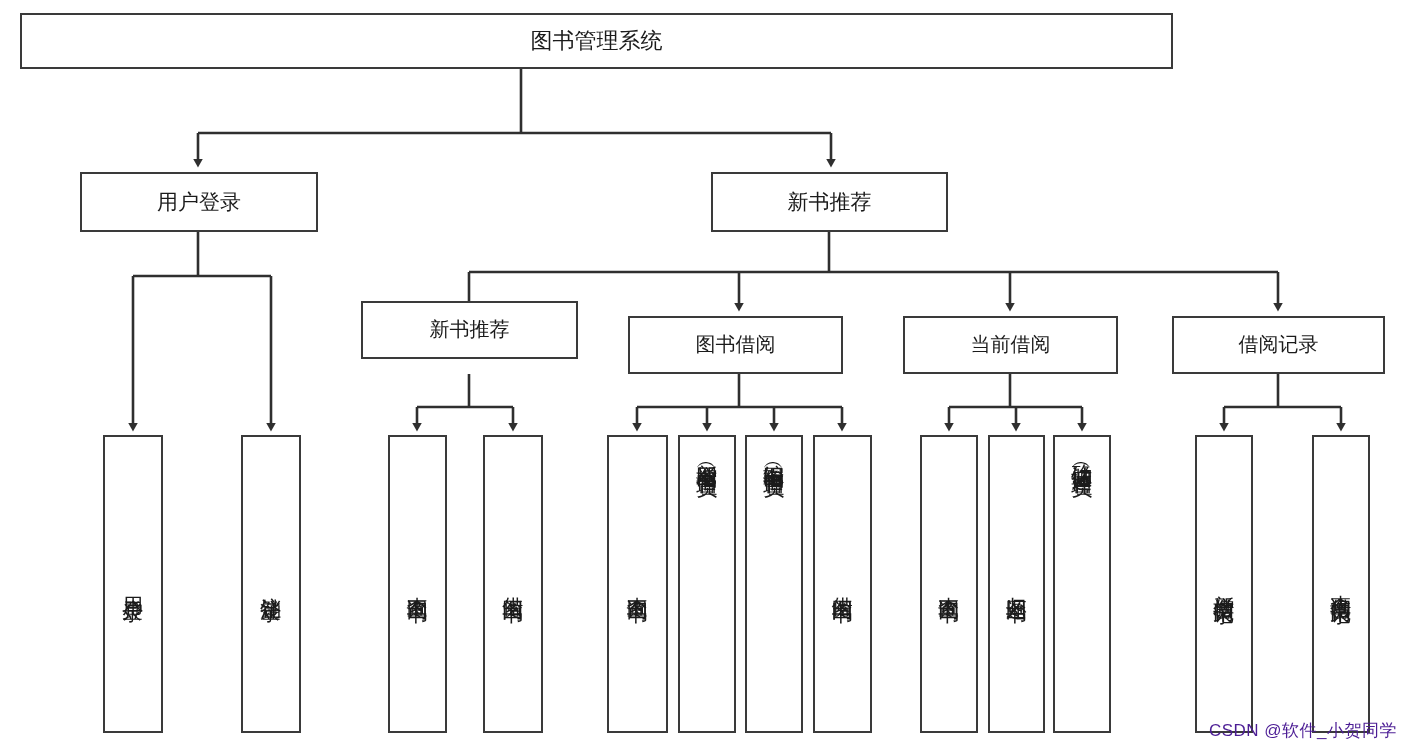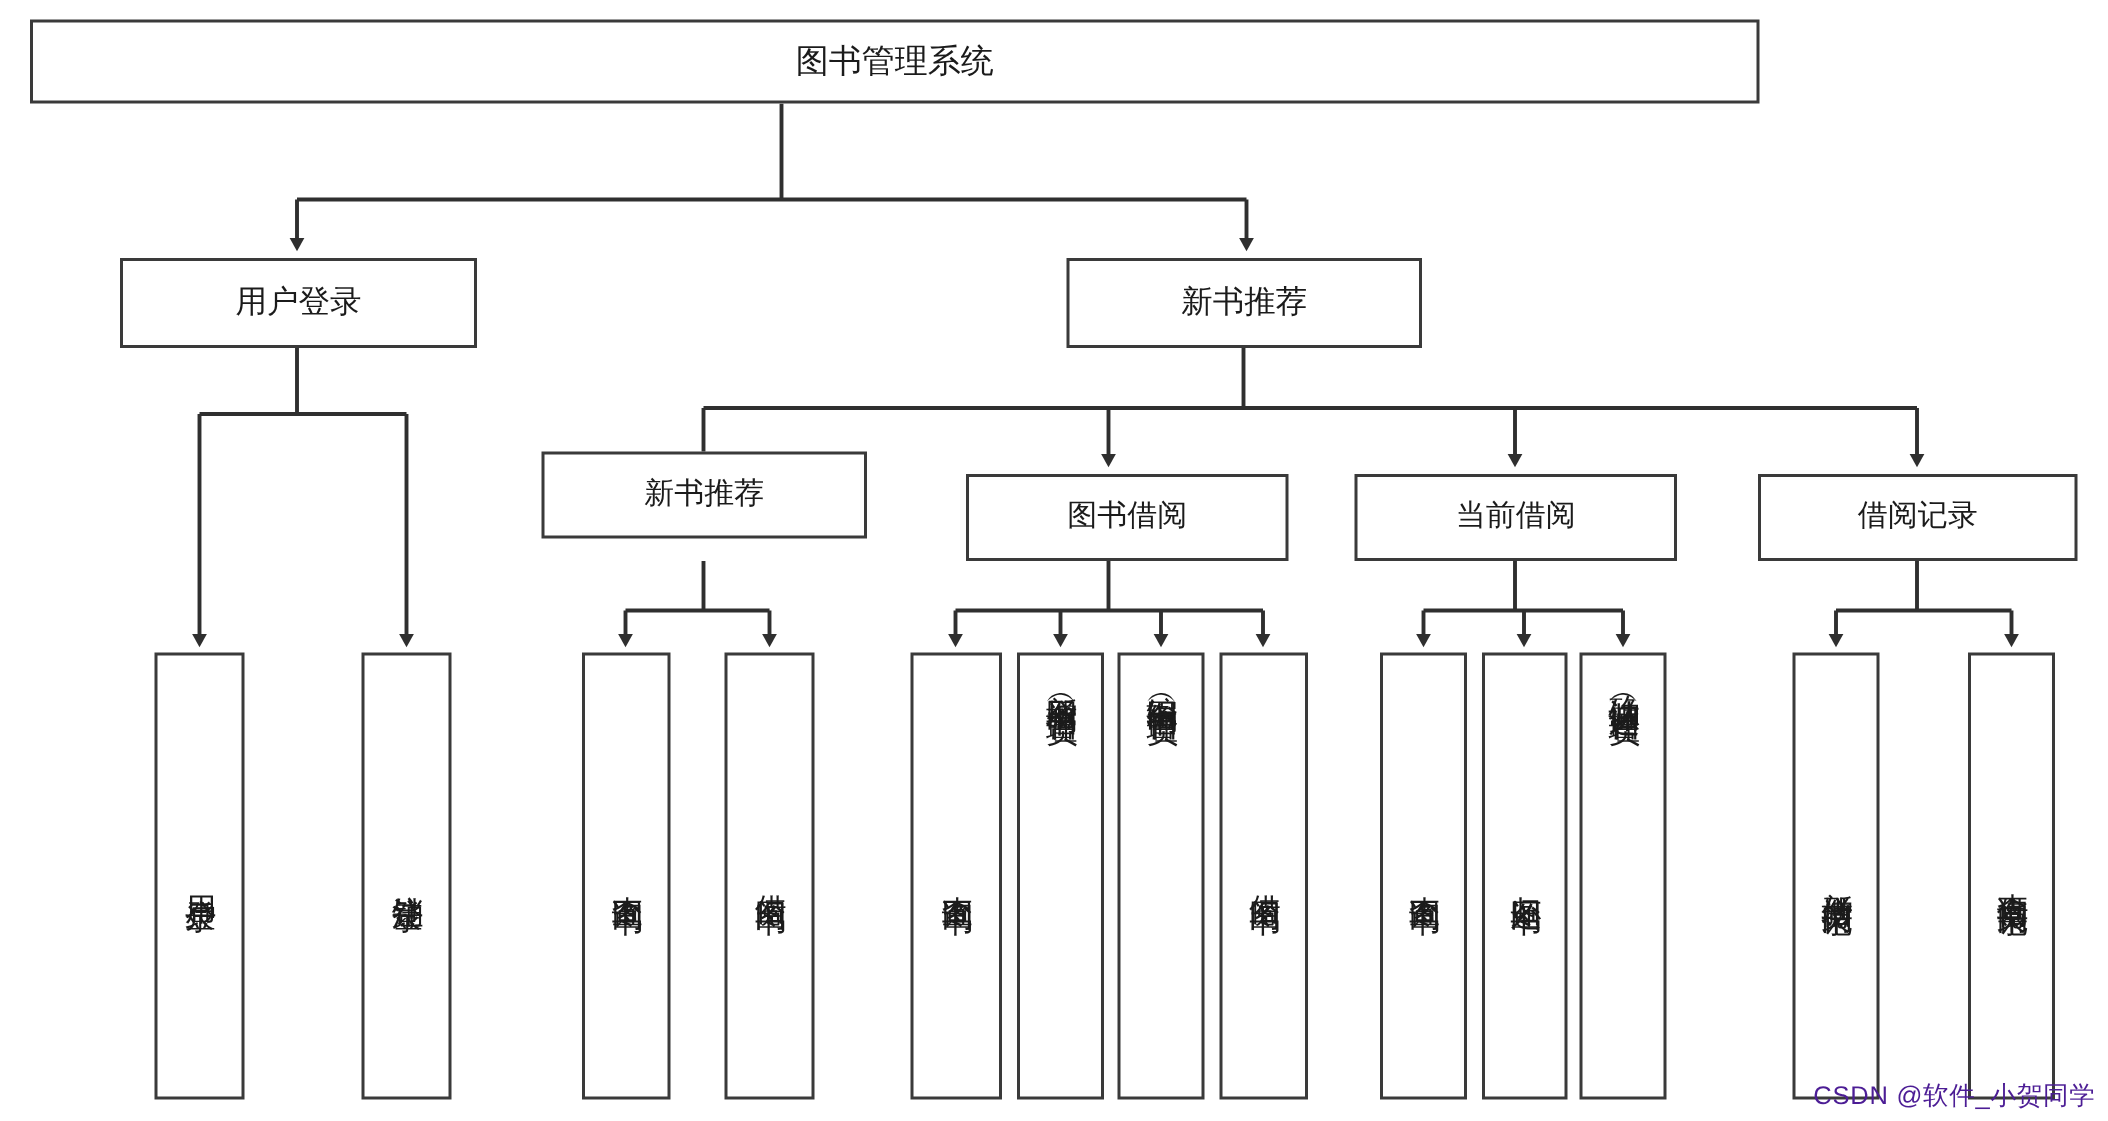--- a/index.html
+++ b/index.html
@@ -87,21 +87,21 @@
   <div class="node lvl1" style="left:80px;top:172px;width:238px;height:60px;">
     <span class="lbl">用户登录</span>
   </div>
   <div class="node lvl1" style="left:711px;top:172px;width:237px;height:60px;">
     <span class="lbl">新书推荐</span>
   </div>
 
   <div class="node lvl2" style="left:361px;top:301px;width:217px;height:58px;">
     <span class="lbl">新书推荐</span>
   </div>
-  <div class="node lvl2" style="left:644px;top:316px;width:215px;height:58px;">
+  <div class="node lvl2" style="left:628px;top:316px;width:215px;height:58px;">
     <span class="lbl">图书借阅</span>
   </div>
   <div class="node lvl2" style="left:903px;top:316px;width:215px;height:58px;">
     <span class="lbl">当前借阅</span>
   </div>
   <div class="node lvl2" style="left:1172px;top:316px;width:213px;height:58px;">
     <span class="lbl">借阅记录</span>
   </div>
 
   <div class="node leaf mid" style="left:103px;top:435px;width:60px;height:298px;">

